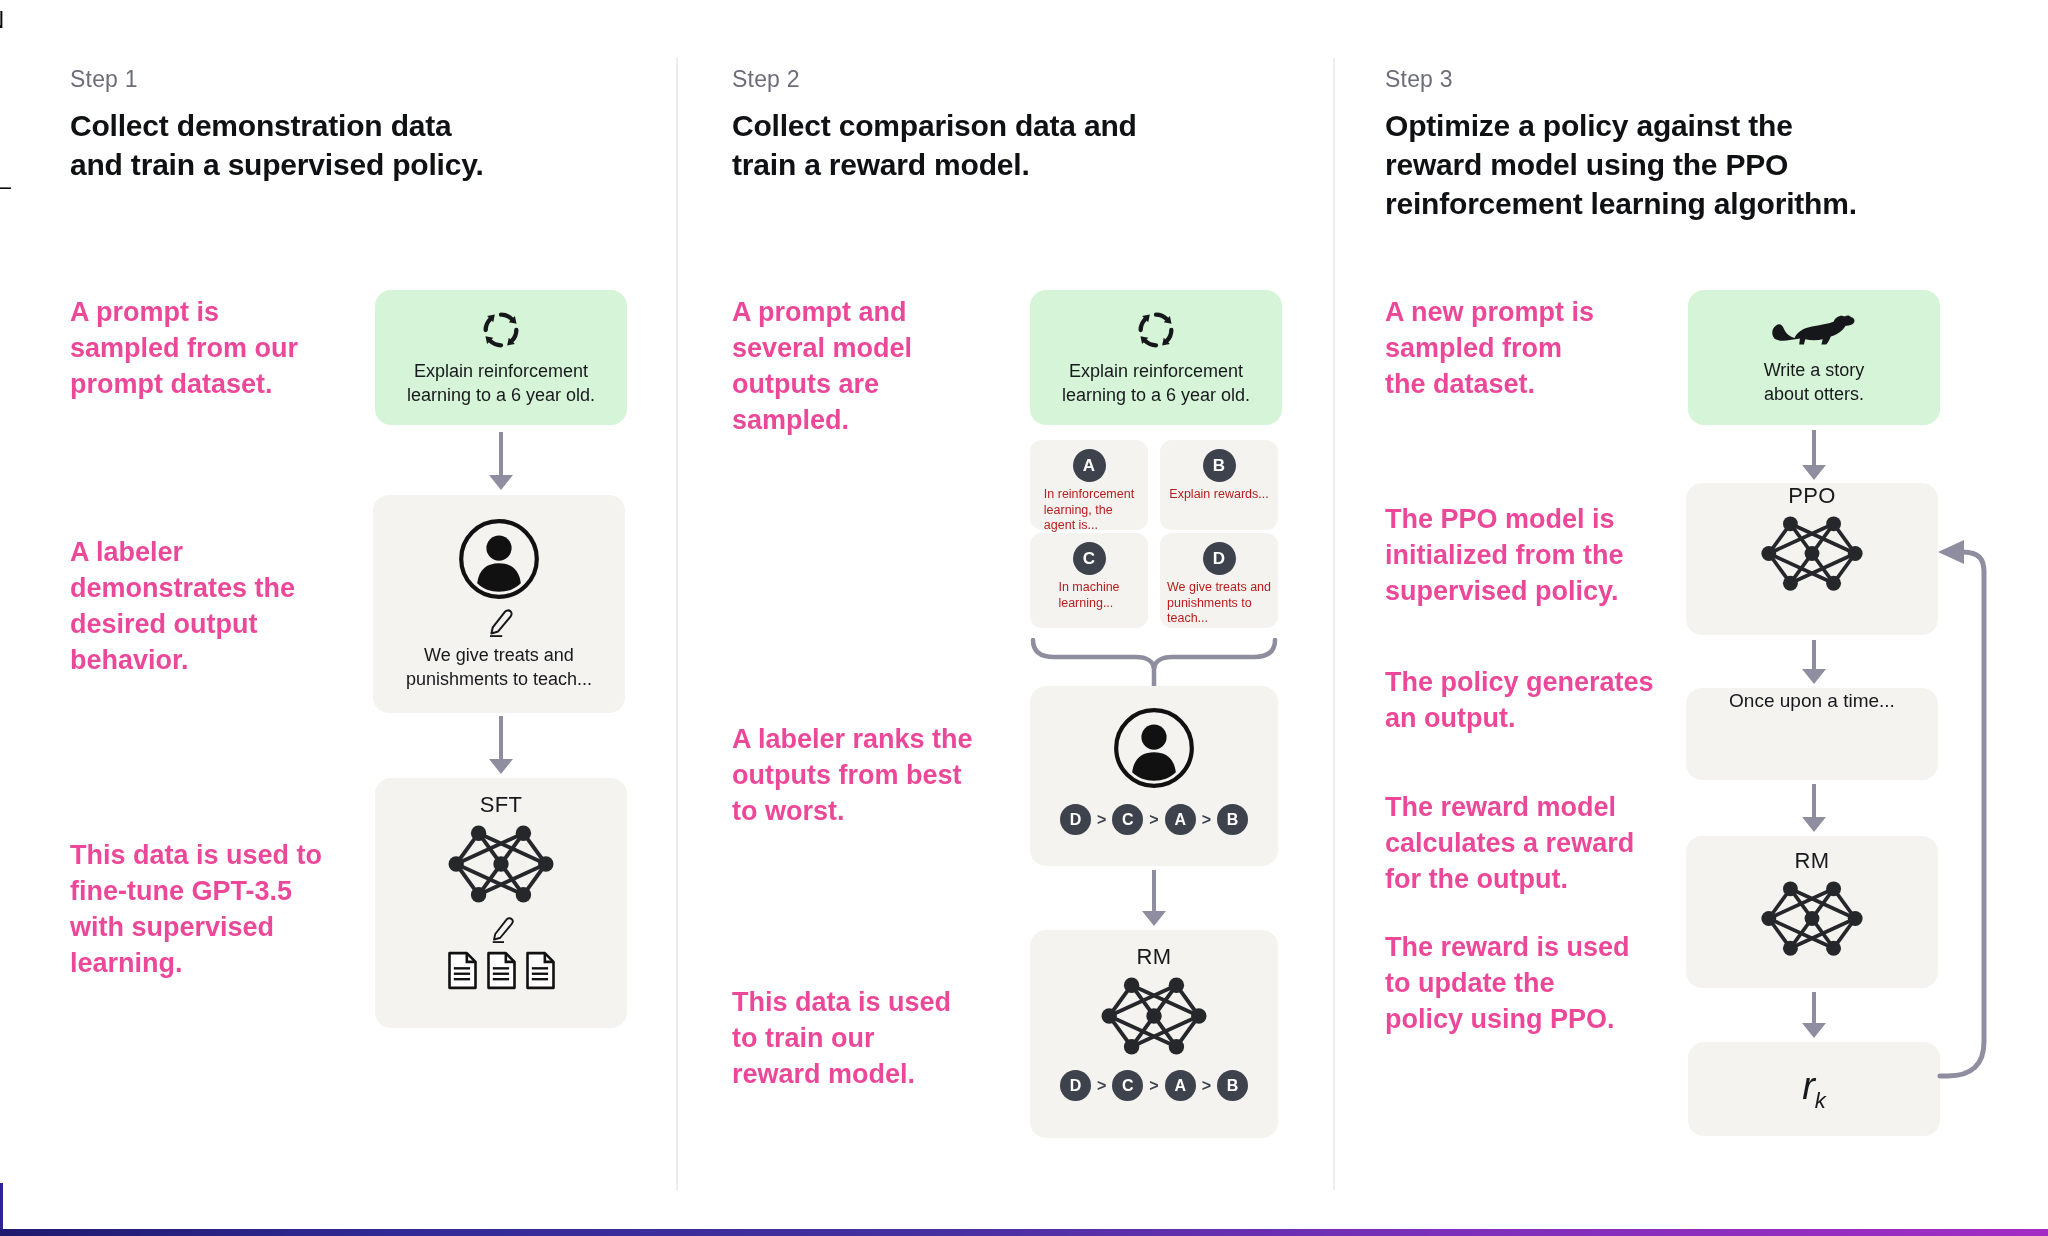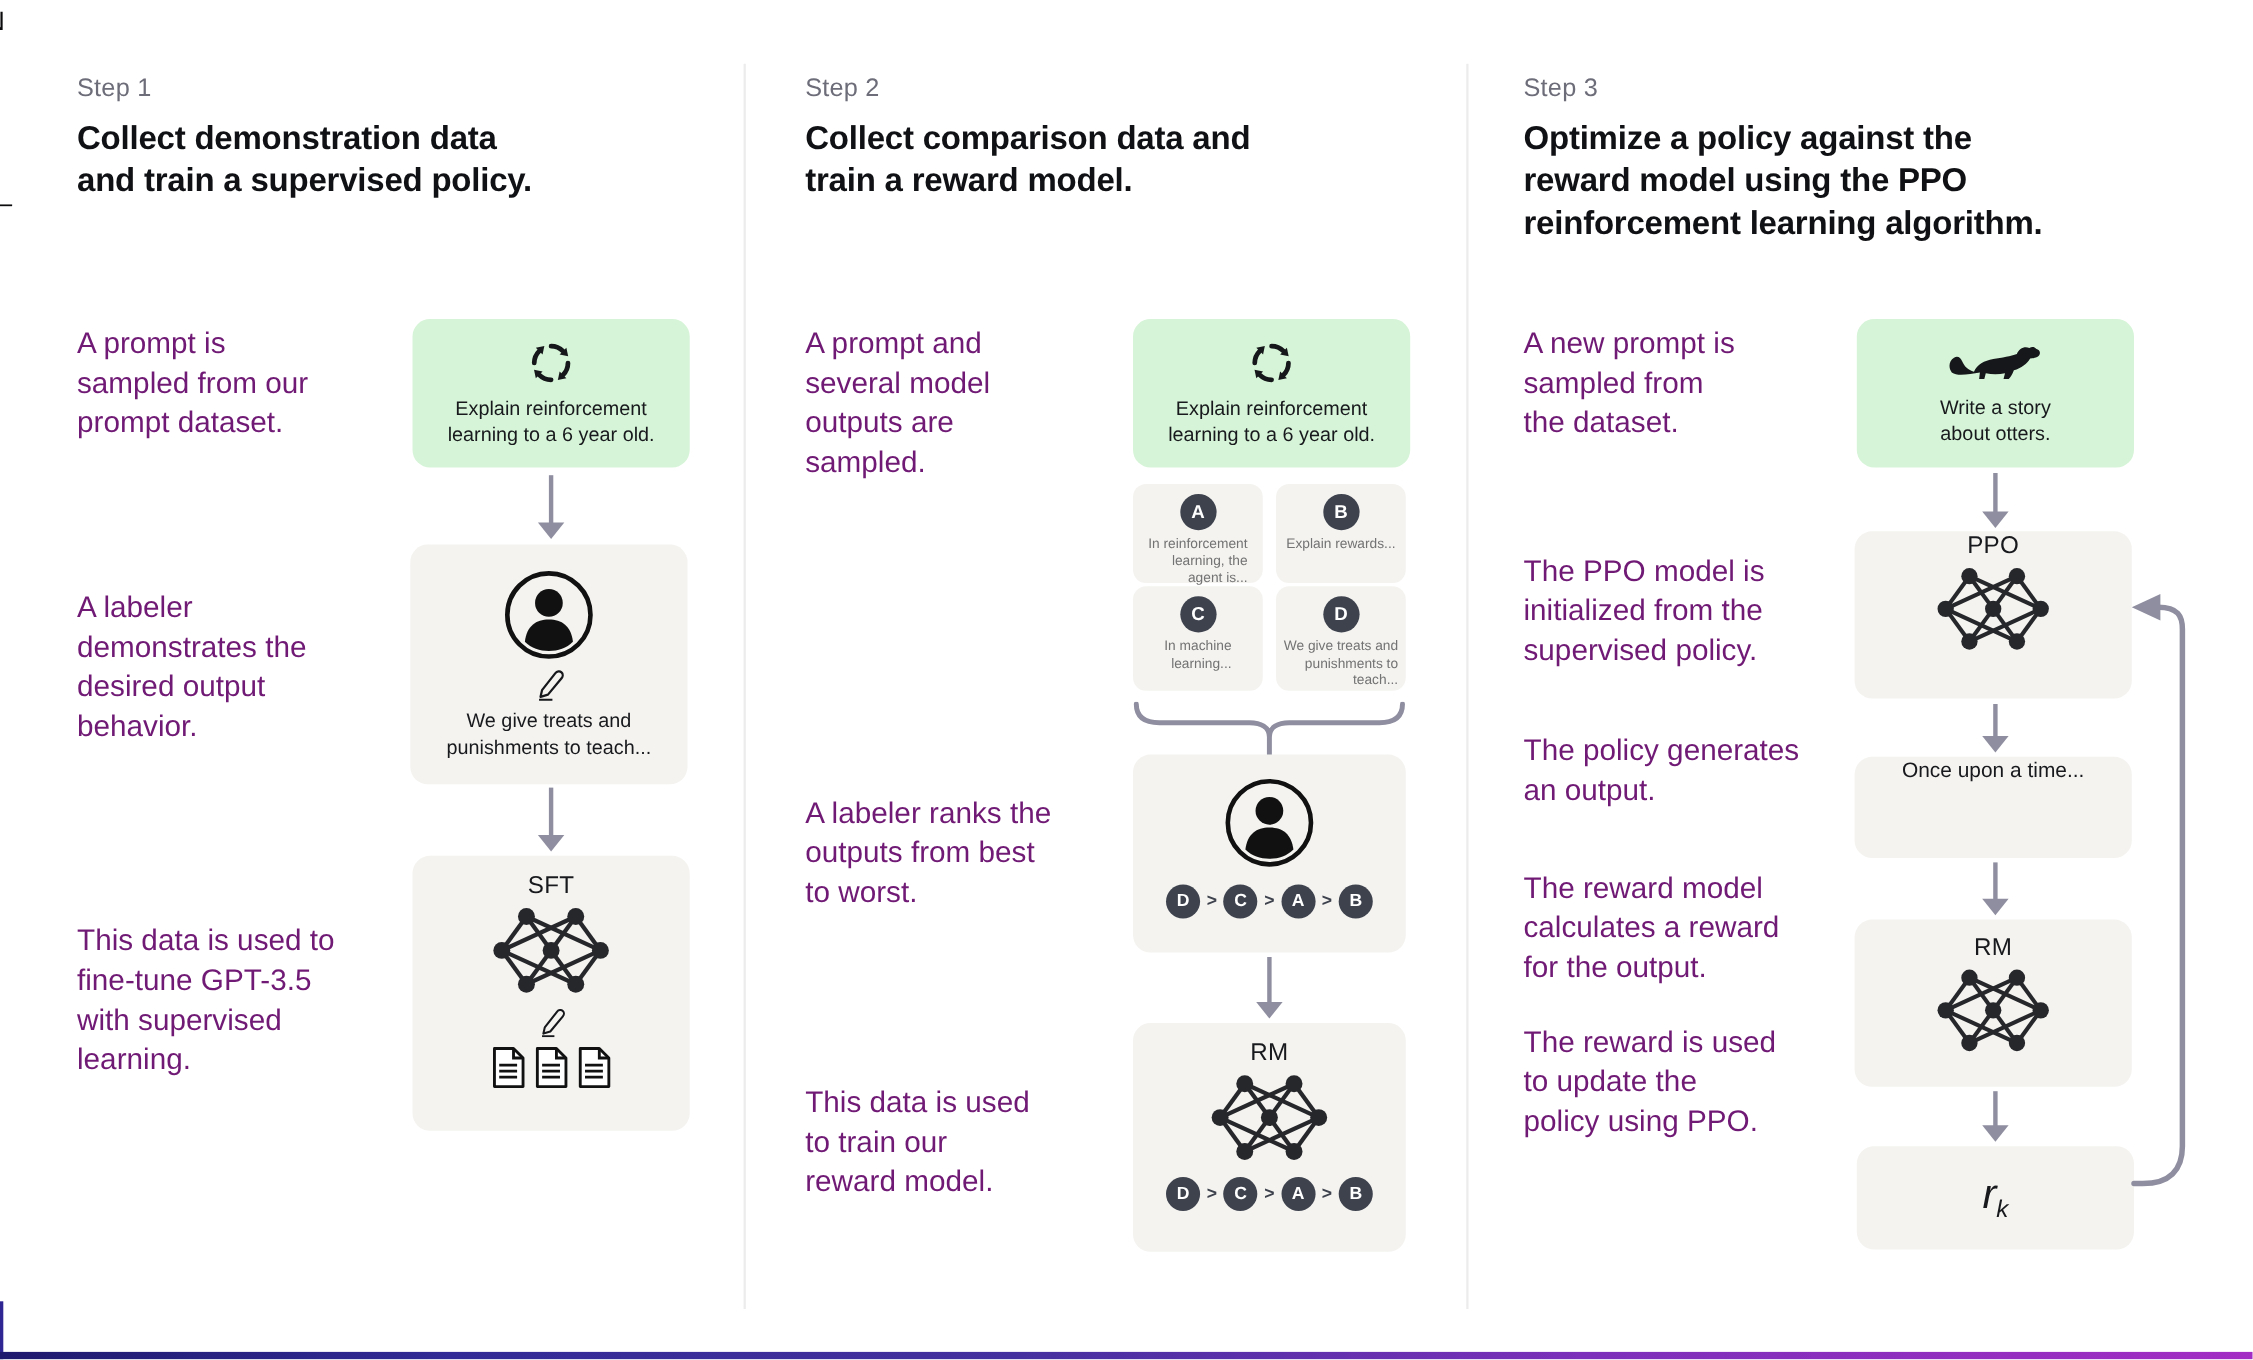--- a/index.html
+++ b/index.html
@@ -2,29 +2,29 @@
 <html><head>
 <meta charset="utf-8">
 <style>
   html,body{margin:0;padding:0;background:#ffffff;}
   #stage{position:relative;width:2048px;height:1236px;overflow:hidden;background:#ffffff;
          font-family:"Liberation Sans","DejaVu Sans",sans-serif;color:#17191c;}
   .abs{position:absolute;}
   .steplbl{position:absolute;font-size:23px;color:#6d6d7a;letter-spacing:.2px;}
   .title{position:absolute;font-size:30px;font-weight:700;color:#101114;line-height:1.3;
          white-space:pre-line;letter-spacing:-.2px;}
-  .cap{position:absolute;font-size:27px;line-height:1.33;color:#701a75;white-space:pre-line;}
+  .cap{position:absolute;font-size:27px;line-height:1.33;color:#ec4899;white-space:pre-line;font-weight:bold;}
   .box{position:absolute;background:#f4f3f0;border-radius:16px;display:flex;flex-direction:column;align-items:center;}
   .gbox{position:absolute;background:#d6f4d7;border-radius:16px;display:flex;flex-direction:column;
         align-items:center;justify-content:center;gap:7px;}
   .boxtext{font-size:18px;line-height:1.32;text-align:center;white-space:pre-line;color:#17191c;}
   .nnlabel{font-size:22px;color:#17191c;text-align:center;letter-spacing:.3px;}
   .obox{position:absolute;background:#f4f3f0;border-radius:12px;display:flex;flex-direction:column;
         align-items:center;padding-top:9px;box-sizing:border-box;}
-  .obox .otext{font-size:12.5px;line-height:1.25;text-align:right;white-space:pre-line;margin-top:5px;color:#737373;}
+  .obox .otext{font-size:12.5px;line-height:1.25;text-align:left;white-space:pre-line;margin-top:5px;color:#b91c1c;}
   .badge{width:33px;height:33px;border-radius:50%;background:#3d424d;color:#fff;font-weight:700;
          font-size:17px;display:flex;align-items:center;justify-content:center;flex:none;}
   .rankrow{display:flex;align-items:center;justify-content:center;gap:6px;}
   .rankrow .badge{width:31px;height:31px;font-size:16px;}
   .gtsep{color:#3d424d;font-weight:700;font-size:16px;}
   .varrow{position:absolute;width:26px;}
   .varrow::before{content:'';position:absolute;left:50%;transform:translateX(-50%);top:0;bottom:13px;width:4px;background:#8e8ea0;}
   .varrow::after{content:'';position:absolute;bottom:0;left:50%;transform:translateX(-50%);
                  width:0;height:0;border:12px solid transparent;border-top:15px solid #8e8ea0;border-bottom:0;}
   .divider{position:absolute;top:58px;width:2px;height:1132px;background:#ececec;}

